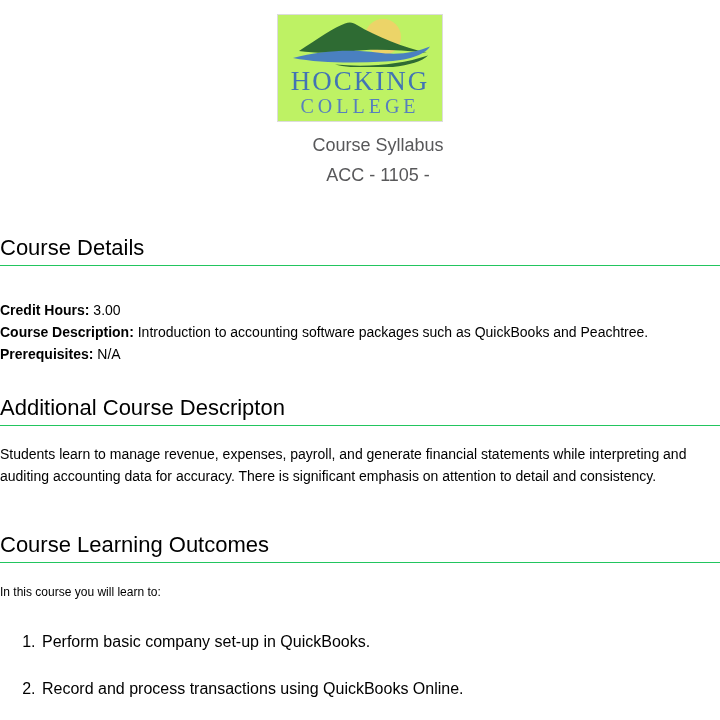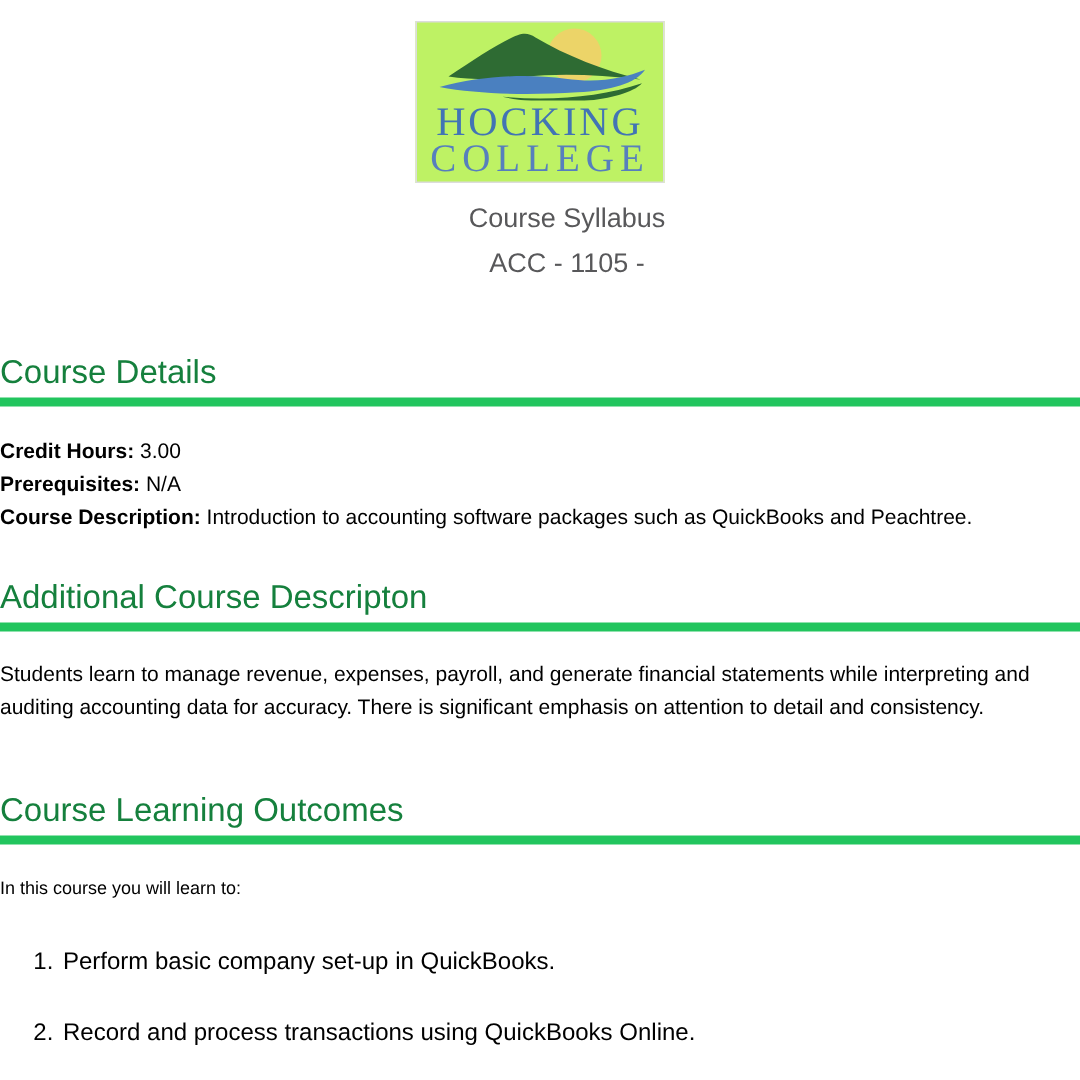--- a/index.html
+++ b/index.html
@@ -20,40 +20,40 @@
     overflow: hidden;
   }
   .logo-graphic { width: 166px; height: 52px; display: block; flex: 0 0 auto; }
   .logo-word1 {
     font-family: "Liberation Serif", "DejaVu Serif", serif;
     font-size: 27px; line-height: 28px; letter-spacing: 2px;
     color: #4274b4; white-space: nowrap;
   }
   .logo-word2 {
     font-family: "Liberation Serif", "DejaVu Serif", serif;
-    font-size: 26px; line-height: 22px; letter-spacing: 4px;
+    font-size: 20px; line-height: 22px; letter-spacing: 4px;
     color: #577fbd; white-space: nowrap;
   }
   
   .page-header { text-align: center; margin-top: 8px; padding-left: 36px; }
   .page-header .hline {
     font-size: 18px; line-height: 30px; color: #58585a; font-weight: 400;
   }
   
   .section-title {
-    font-size: 22px; font-weight: 400; color: #15803d;
+    font-size: 22px; font-weight: 400; color: #000000;
     line-height: 26px;
     padding-bottom: 4px;
-    border-bottom: 6px solid #22c55e;
+    border-bottom: 1px solid #22c55e;
   }
   #title-course-details { margin-top: 45px; }
   #title-additional     { margin-top: 30px; }
   #title-outcomes       { margin-top: 45px; }
 
-  .details-block { margin-top: 18px; }
+  .details-block { margin-top: 33px; }
   .field-row { font-size: 14px; line-height: 22px; }
   .field-row strong { font-weight: 700; }
 
   .body-paragraph {
     margin-top: 17px;
     font-size: 14px; line-height: 22px;
   }
   .intro-line { margin-top: 18px; font-size: 12px; line-height: 22px; }
 
   ol.outcomes {
@@ -90,26 +90,26 @@
 </div>
 
 <h2 class="section-title" id="title-course-details">Course Details</h2>
 
 <div class="details-block">
   <p class="field-row">
     <strong>Credit Hours:</strong>
     <span>3.00</span>
   </p>
   <p class="field-row">
+    <strong>Course Description:</strong>
+    <span>Introduction to accounting software packages such as QuickBooks and Peachtree.</span>
+  </p>
+  <p class="field-row">
     <strong>Prerequisites:</strong>
     <span>N/A</span>
-  </p>
-  <p class="field-row">
-    <strong>Course Description:</strong>
-    <span>Introduction to accounting software packages such as QuickBooks and Peachtree.</span>
   </p>
 </div>
 
 <h2 class="section-title" id="title-additional">Additional Course Descripton</h2>
 
 <p class="body-paragraph">Students learn to manage revenue, expenses, payroll, and generate financial statements while interpreting and auditing accounting data for accuracy. There is significant emphasis on attention to detail and consistency.</p>
 
 <h2 class="section-title" id="title-outcomes">Course Learning Outcomes</h2>
 
 <p class="intro-line">In this course you will learn to:</p>

